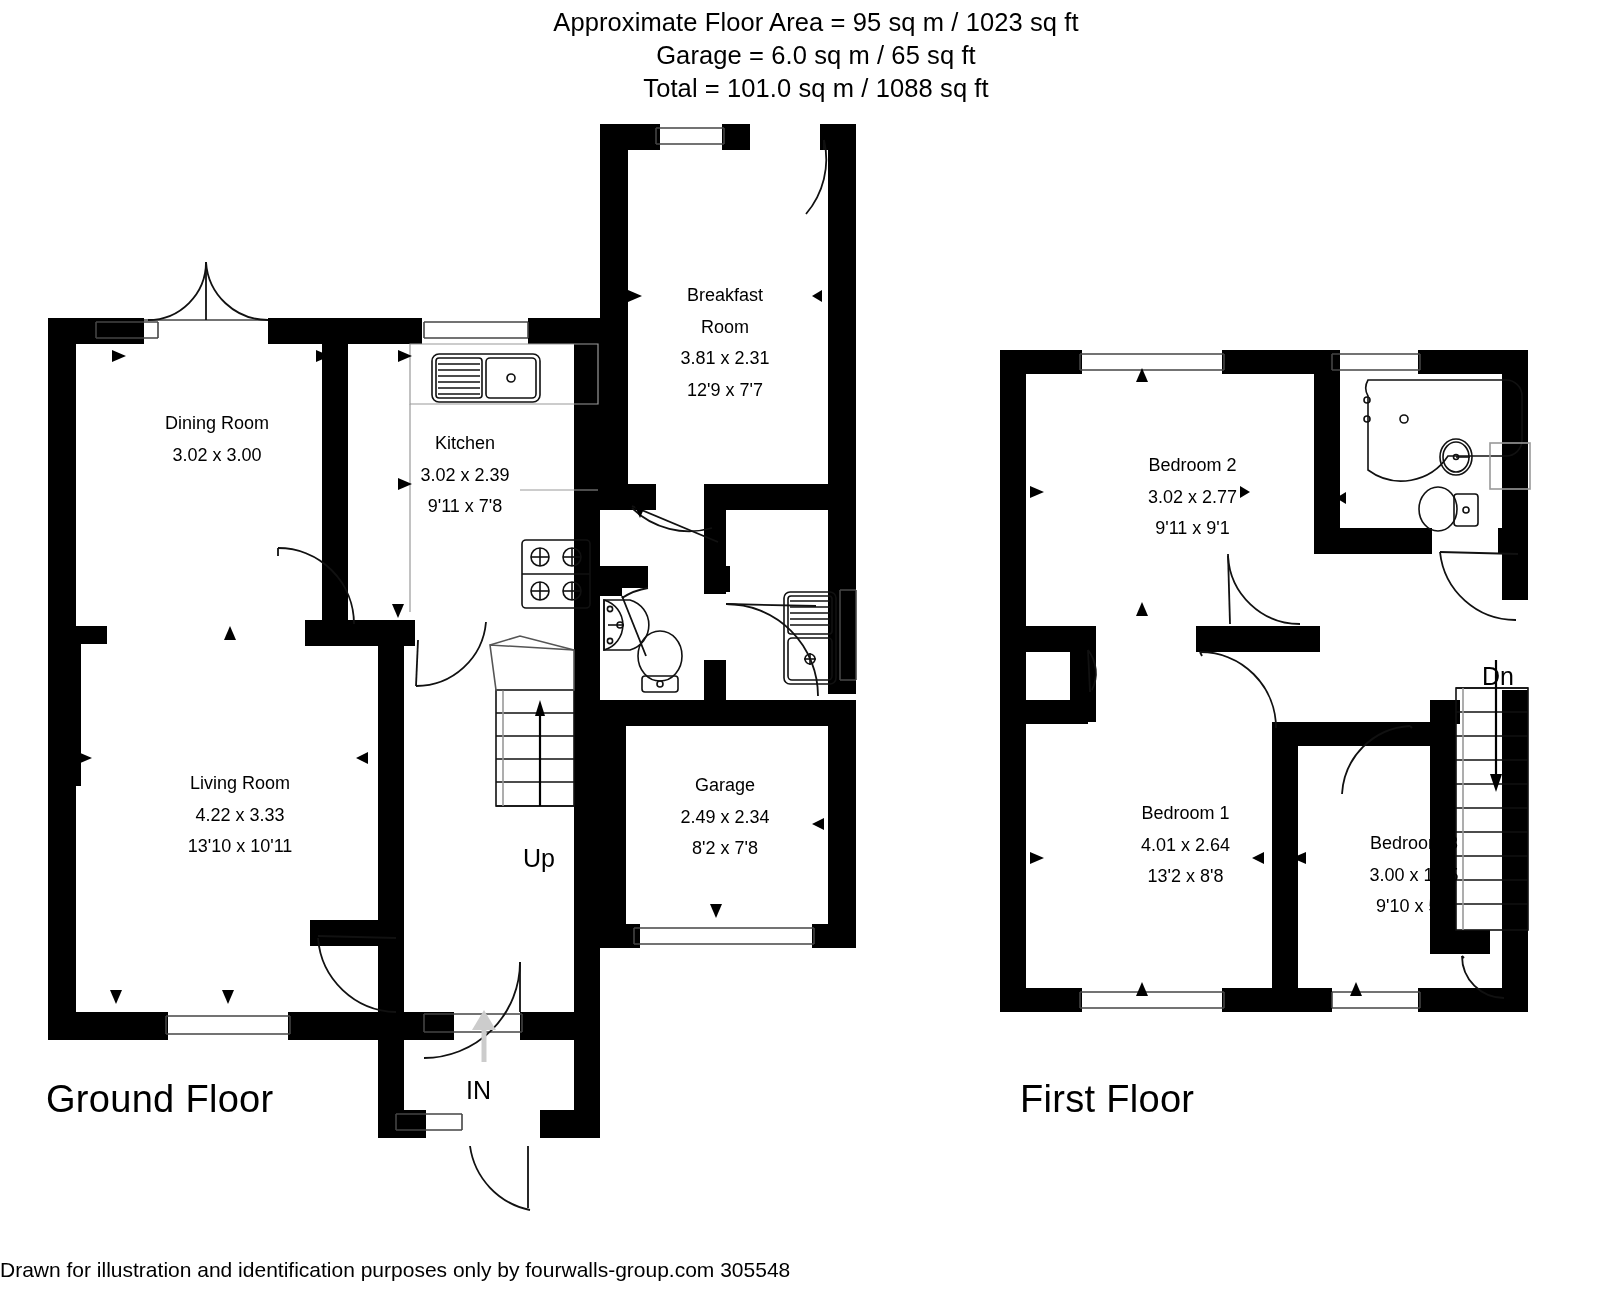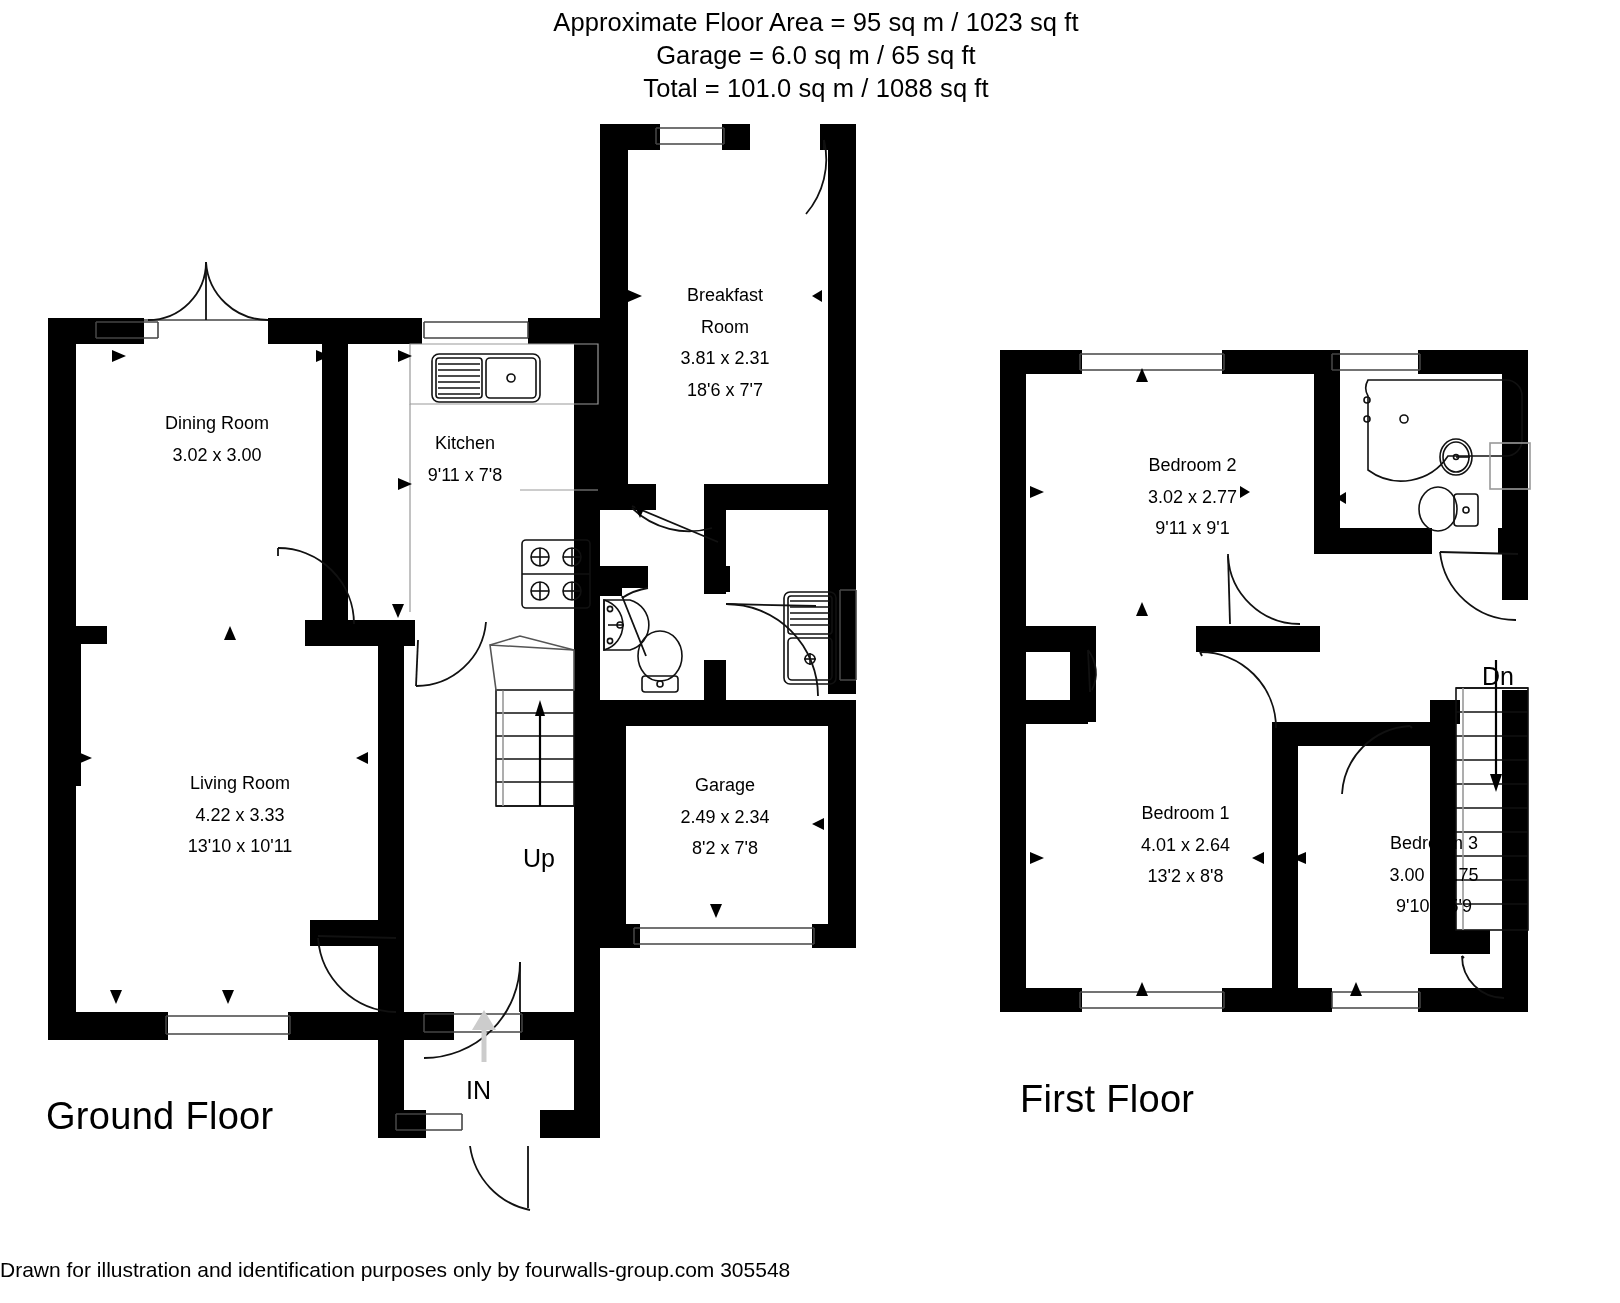--- a/index.html
+++ b/index.html
@@ -405,28 +405,29 @@
   </g>
 </svg>
 
 <div class="rlabel" style="left:72px;top:408px;width:290px;">
   <div>Dining Room</div>
   <div>3.02 x 3.00</div>
 </div>
 
 <div class="rlabel" style="left:330px;top:428px;width:270px;">
   <div>Kitchen</div>
+  <div>3.02 x 2.39</div>
   <div>9'11 x 7'8</div>
 </div>
 
 <div class="rlabel" style="left:615px;top:280px;width:220px;">
   <div>Breakfast</div>
   <div>Room</div>
   <div>3.81 x 2.31</div>
-  <div>18'6 x 7'7</div>
+  <div>12'9 x 7'7</div>
 </div>
 
 <div class="rlabel" style="left:90px;top:768px;width:300px;">
   <div>Living Room</div>
   <div>4.22 x 3.33</div>
   <div>13'10 x 10'11</div>
 </div>
 
 <div class="rlabel" style="left:610px;top:770px;width:230px;">
   <div>Garage</div>
@@ -439,26 +440,26 @@
   <div>3.02 x 2.77</div>
   <div>9'11 x 9'1</div>
 </div>
 
 <div class="rlabel" style="left:1048px;top:798px;width:275px;">
   <div>Bedroom 1</div>
   <div>4.01 x 2.64</div>
   <div>13'2 x 8'8</div>
 </div>
 
-<div class="rlabel" style="left:1298px;top:828px;width:232px;padding-left:20px;">
+<div class="rlabel" style="left:1298px;top:828px;width:232px;">
   <div>Bedroom 3</div>
   <div>3.00 x 1.75</div>
   <div>9'10 x 5'9</div>
 </div>
 
 <div class="small" style="left:523px;top:808px;">Up</div>
 <div class="small" style="left:1482px;top:626px;">Dn</div>
 <div class="small" style="left:466px;top:1040px;">IN</div>
 
-<div class="floorlabel" style="left:46px;top:1078px;margin-top:17px;">Ground Floor</div>
+<div class="floorlabel" style="left:46px;top:1078px;">Ground Floor</div>
 <div class="floorlabel" style="left:1020px;top:1078px;">First Floor</div>
 
 <div id="footer">Drawn for illustration and identification purposes only by fourwalls-group.com 305548</div>
 
 </body></html>

